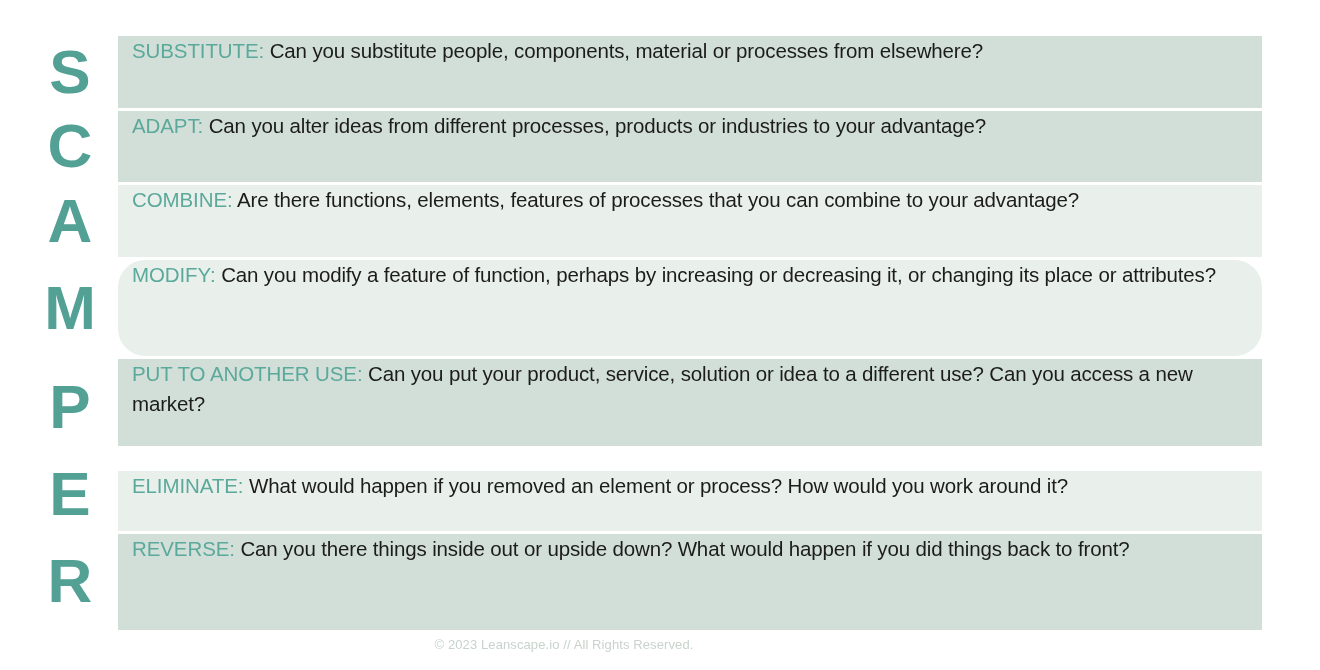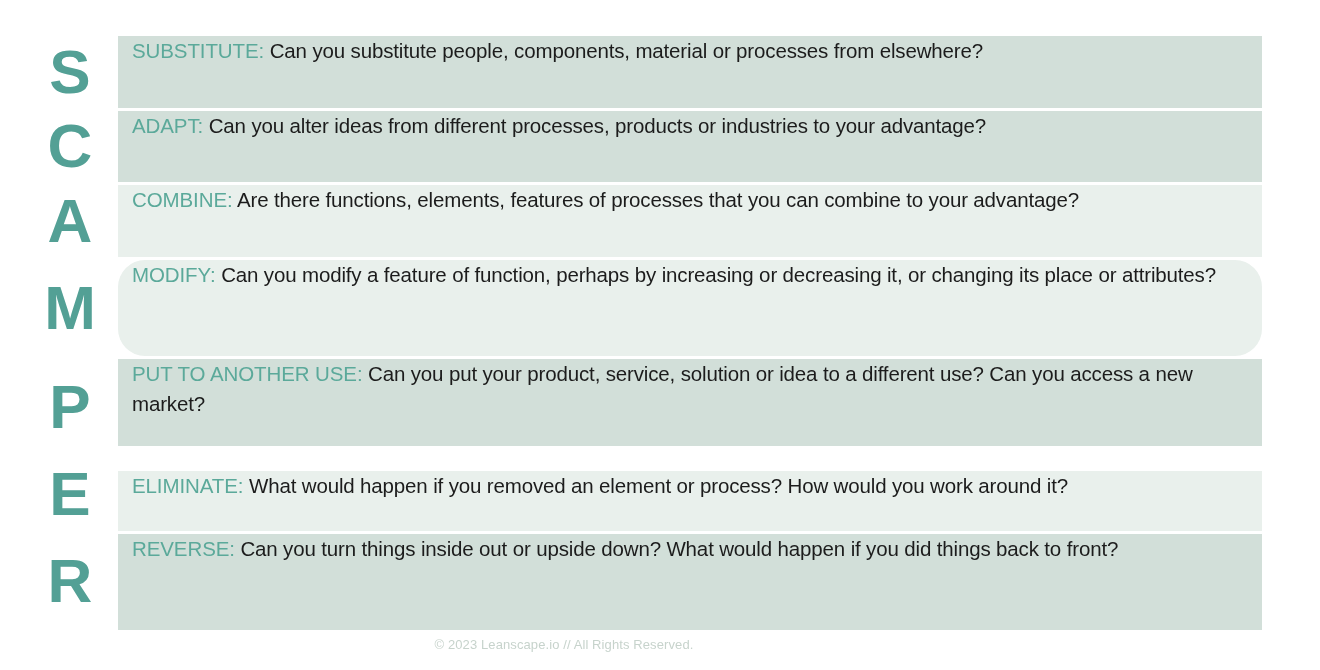--- a/index.html
+++ b/index.html
@@ -123,19 +123,19 @@
       <div class="scamper-row tone-light" style="height: 96.2508px; margin-bottom: 3px; border-radius: 27px;">
         <p class="row-text"><span class="row-label">MODIFY:</span> <span class="row-desc">Can you modify a feature of function, perhaps by increasing or decreasing it, or changing its place or attributes?</span></p>
       </div>
       <div class="scamper-row tone-dark" style="height: 87px; margin-bottom: 3px;">
         <p class="row-text"><span class="row-label">PUT TO ANOTHER USE:</span> <span class="row-desc">Can you put your product, service, solution or idea to a different use? Can you access a new market?</span></p>
       </div>
       <div class="scamper-row tone-light" style="height: 60px; margin-bottom: 3px; margin-top: 22px;">
         <p class="row-text"><span class="row-label">ELIMINATE:</span> <span class="row-desc">What would happen if you removed an element or process? How would you work around it?</span></p>
       </div>
       <div class="scamper-row tone-dark" style="height: 96.2508px;">
-        <p class="row-text"><span class="row-label">REVERSE:</span> <span class="row-desc">Can you turn things inside out or upside down? What would happen if you did things back to front?</span></p>
+        <p class="row-text"><span class="row-label">REVERSE:</span> <span class="row-desc">Can you there things inside out or upside down? What would happen if you did things back to front?</span></p>
       </div>
     </div>
 
   <div class="footer-note">© 2023 Leanscape.io // All Rights Reserved.</div>
 
 </div>
 
 </body></html>

